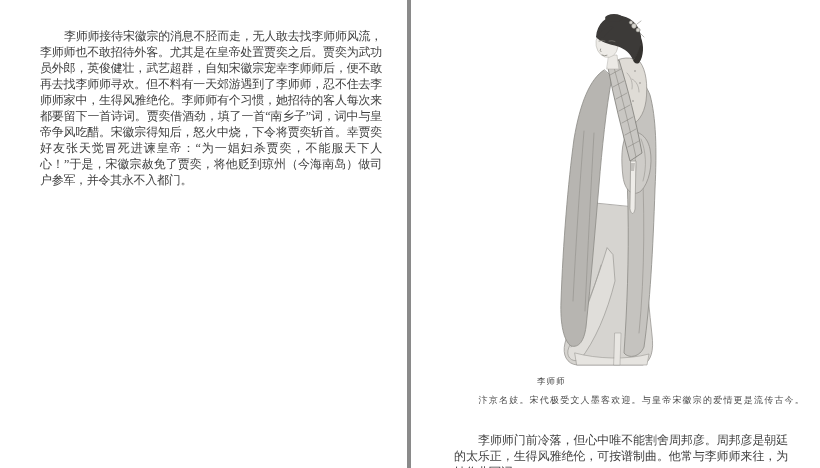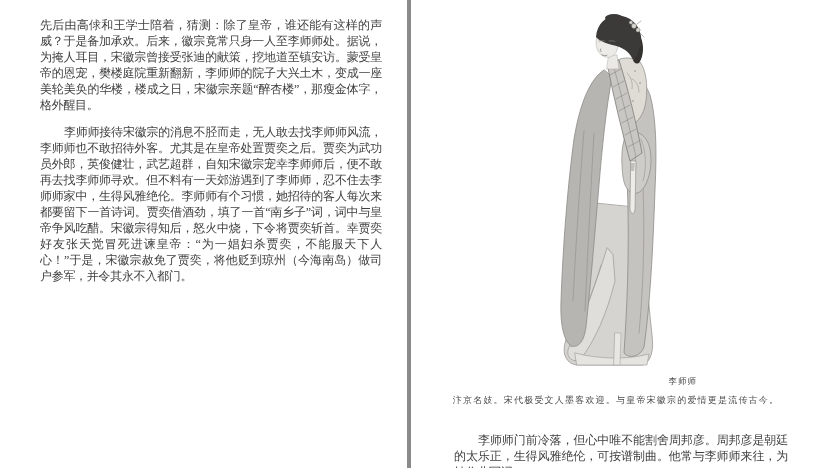--- a/index.html
+++ b/index.html
@@ -15,36 +15,35 @@
   .body-text{
     color:#3f3f3f;font-size:12px;line-height:16px;letter-spacing:-0.3px;
     text-align:justify;text-justify:inter-ideograph;
   }
   .left-textblock{position:absolute;left:40px;top:17px;width:342px;}
   .left-textblock p{margin:0;}
   .left-textblock p.indent{margin-top:11px;text-indent:2em;}
 
   .illustration-box{position:absolute;left:146px;top:13px;width:120px;height:360px;}
   .fig-caption{
-    position:absolute;left:126px;top:376px;width:160px;text-align:right;
+    position:absolute;left:126px;top:376px;width:160px;text-align:left;
     font-size:8.5px;color:#4a4a4a;letter-spacing:1px;
   }
   .fig-note{
-    position:absolute;left:16px;top:394px;width:378px;text-align:center;
+    position:absolute;left:16px;top:394px;width:378px;text-align:right;
     font-size:9px;color:#4a4a4a;letter-spacing:1.2px;white-space:nowrap;
   }
   .right-textblock{position:absolute;left:31px;top:420px;width:358px;}
   .right-textblock p{margin:12px;text-indent:2em;}
 </style>
 </head>
 <body>
 
 <div class="page page-left">
   <div class="left-textblock body-text">
-    <p>先后由高俅和王学士陪着，猜测：除了皇帝，谁还能有这样的声威？于是备加承欢。后来，徽宗竟常只身一人至李师师处。据说，为掩人耳目，宋徽宗曾接受张迪的献策，挖地道至镇安访。蒙受皇帝的恩宠，樊楼庭院重新翻新，李师师的院子大兴土木，变成一座美轮美奂的华楼，楼成之日，宋徽宗亲题“醉杏楼”，那瘦金体字，格外醒目。</p>
     <p class="indent">李师师接待宋徽宗的消息不胫而走，无人敢去找李师师风流，李师师也不敢招待外客。尤其是在皇帝处置贾奕之后。贾奕为武功员外郎，英俊健壮，武艺超群，自知宋徽宗宠幸李师师后，便不敢再去找李师师寻欢。但不料有一天郊游遇到了李师师，忍不住去李师师家中，生得风雅绝伦。李师师有个习惯，她招待的客人每次来都要留下一首诗词。贾奕借酒劲，填了一首“南乡子”词，词中与皇帝争风吃醋。宋徽宗得知后，怒火中烧，下令将贾奕斩首。幸贾奕好友张天觉冒死进谏皇帝：“为一娼妇杀贾奕，不能服天下人心！”于是，宋徽宗赦免了贾奕，将他贬到琼州（今海南岛）做司户参军，并令其永不入都门。</p>
   </div>
 </div>
 
 <div class="spine-divider"></div>
 
 <div class="page page-right">
 
   <div class="illustration-box">
     <svg viewBox="0 0 120 358" width="120" height="358">

